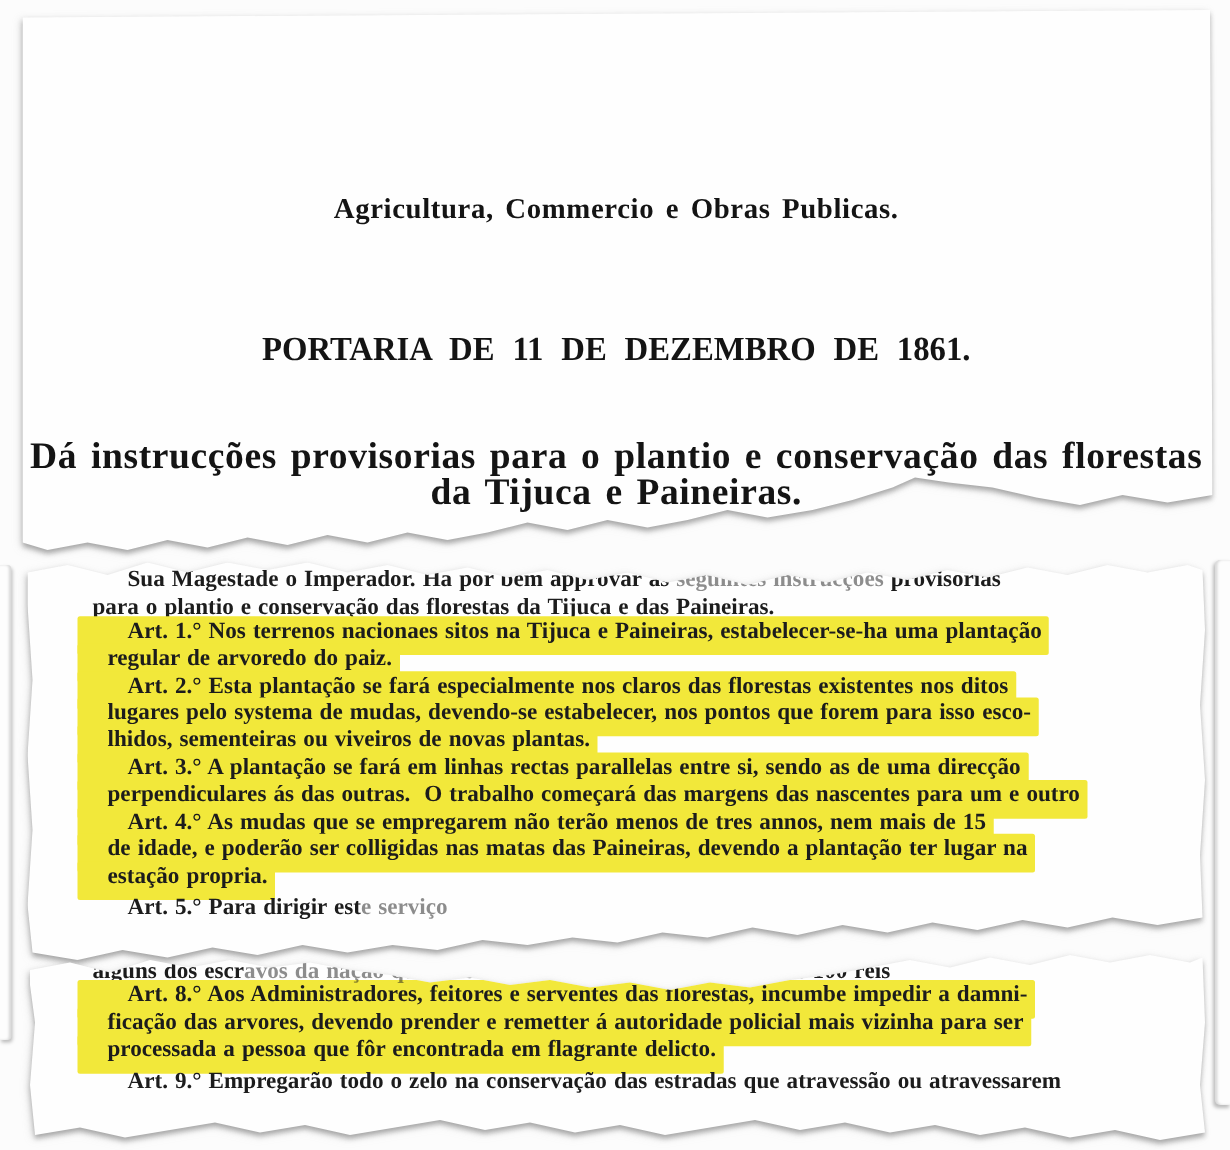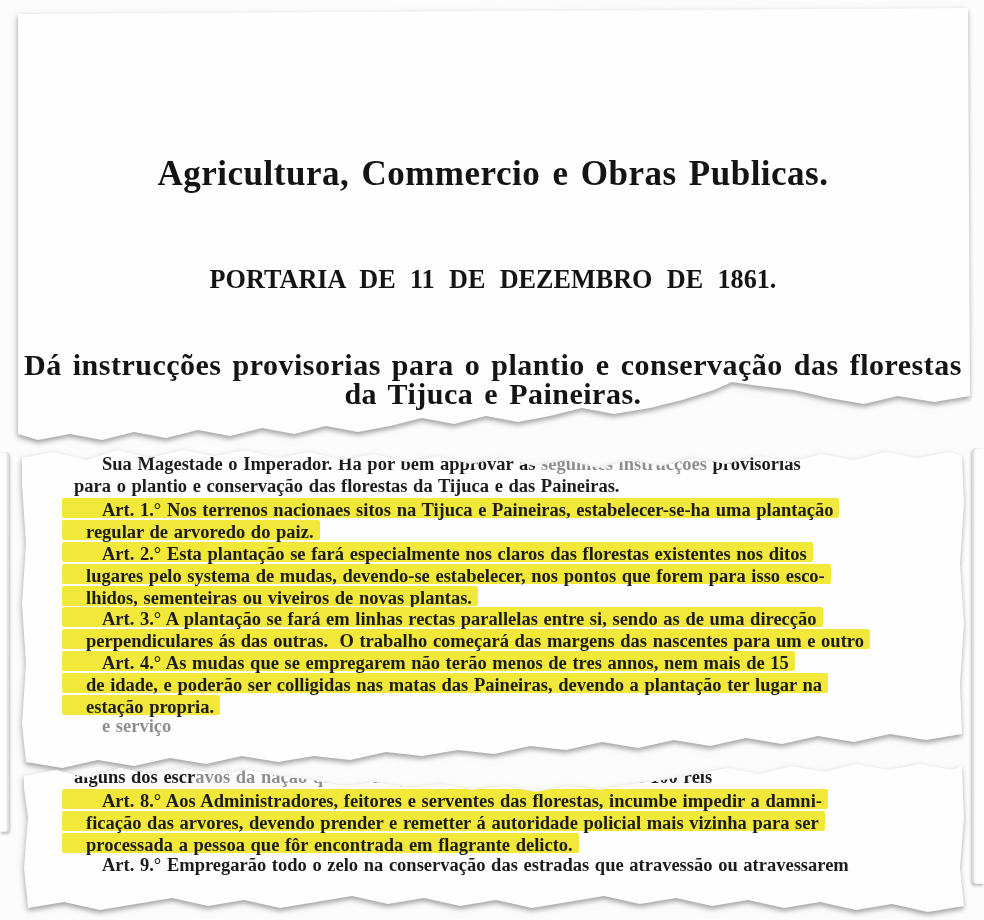--- a/index.html
+++ b/index.html
@@ -9,42 +9,42 @@
     background:var(--bg,#fcfcfc); overflow:hidden;
   }
   .pwrap { position:absolute; filter: drop-shadow(0 3px 2px rgba(90,90,90,.45)) drop-shadow(-2px 1px 3px rgba(130,130,130,.22)); }
   .paper { position:relative; width:100%; height:100%; background:var(--paper,#fefefe); }
 
   
   .frag1 { left:14px; top:4px; width:958px; height:442px; }
   .frag1 .paper { clip-path: polygon(4px 10px,954px 4px,956px 392px,920px 398px,884px 392px,850px 400px,815px 394px,780px 386px,745px 382px,718px 378px,700px 386px,668px 396px,636px 404px,600px 410px,568px 404px,536px 412px,504px 418px,472px 412px,440px 420px,408px 414px,376px 422px,344px 428px,312px 422px,280px 430px,248px 424px,216px 432px,184px 426px,152px 434px,120px 428px,88px 436px,56px 430px,24px 436px,4px 430px); }
   .h-center { position:absolute; left:0; right:0; text-align:center; color:#141414; font-weight:700; }
   .annexo   { top:48px;  font-size:37px; letter-spacing:1.5px; word-spacing:5px; }
-  .ministry { top:150px; font-size:35px; letter-spacing:.5px; word-spacing:3px; }
+  .ministry { top:150px; font-size:23px; letter-spacing:.5px; word-spacing:3px; }
   .portaria { top:260px; font-size:27px; letter-spacing:0; word-spacing:8px; transform:scaleX(.97); }
   .summary  { top:346px; font-size:30px; line-height:29px; letter-spacing:.5px; word-spacing:3px; }
 
   
   .frag2 { left:18px; top:444px; width:948px; height:330px; }
   .frag2 .paper { clip-path: polygon(4px 14px,36px 8px,68px 16px,100px 6px,132px 14px,164px 6px,196px 12px,228px 6px,260px 14px,292px 8px,324px 16px,356px 10px,388px 18px,420px 12px,452px 20px,484px 14px,516px 22px,548px 16px,580px 24px,612px 16px,644px 22px,676px 14px,708px 20px,740px 12px,772px 18px,804px 10px,836px 16px,868px 8px,900px 14px,932px 8px,944px 12px,946px 60px,942px 120px,946px 180px,942px 240px,944px 290px,908px 296px,872px 290px,836px 298px,800px 292px,764px 300px,728px 294px,692px 302px,656px 296px,620px 304px,584px 298px,548px 306px,512px 302px,476px 310px,440px 306px,404px 312px,368px 308px,332px 316px,296px 312px,260px 318px,224px 312px,188px 320px,152px 314px,116px 322px,80px 316px,44px 324px,8px 318px,4px 280px,8px 220px,4px 160px,8px 100px,4px 40px); }
 
   .frag3 { left:18px; top:758px; width:948px; height:162px; }
   .frag3 .paper { clip-path: polygon(6px 18px,38px 12px,70px 20px,102px 10px,134px 16px,166px 10px,198px 16px,230px 12px,262px 18px,294px 22px,326px 28px,358px 24px,390px 30px,422px 26px,454px 32px,486px 28px,518px 34px,550px 28px,582px 32px,614px 26px,646px 22px,678px 16px,710px 10px,742px 16px,774px 8px,806px 14px,838px 6px,870px 12px,902px 6px,934px 12px,944px 8px,946px 60px,942px 110px,946px 148px,910px 154px,874px 146px,838px 152px,802px 144px,766px 150px,730px 142px,694px 148px,658px 140px,622px 146px,586px 138px,550px 144px,514px 150px,478px 142px,442px 148px,406px 140px,370px 146px,334px 138px,298px 144px,262px 150px,226px 142px,190px 148px,154px 140px,118px 146px,82px 152px,46px 144px,10px 150px,6px 110px,10px 60px,6px 30px); }
 
   .textcol { position:absolute; left:56px; right:12px; color:var(--ink,#1c1c1c); font-weight:700; }
   .frag2 .textcol { top:10px; }
   .frag3 .textcol { top:8px; }
 
   .line { height:21.8px; display:flex; align-items:center; font-size:18.5px; word-spacing:1px; }
   .frag3 .line { height:22px; }
   .seg { display:inline-block; white-space:pre; }
   .seg.indent { width:28px; }
   .seg.hl {
     background:var(--hl,#f2e83a);
-    height:20px; line-height:25px;
+    height:31px; line-height:25px;
     border-radius:2px;
     padding:0 6px 0 2px; margin:0 -6px 0 -2px;
   }
   .seg.indent.hl { padding:0; margin:0 0 0 -12px; width:40px; border-radius:2px 0 0 2px; }
   .seg.hl.lead { padding-left:24px; margin-left:-12px; }
   .seg.fade { opacity:.5; }
 
   
   .sliver { position:absolute; background:#fdfdfd; }
   .sliver-left  { left:0; top:452px; width:9px;  height:380px; border-radius:0 3px 3px 0;
@@ -109,20 +109,21 @@
             <span class="seg hl">Art. 4.° As mudas que se empregarem não terão menos de tres annos, nem mais de 15</span>
           </div>
           <div class="line">
             <span class="seg hl lead">de idade, e poderão ser colligidas nas matas das Paineiras, devendo a plantação ter lugar na</span>
           </div>
           <div class="line">
             <span class="seg hl lead">estação propria.</span>
           </div>
           <div class="line">
             <span class="seg indent"></span>
+            <span class="seg">Art. 5.° Para dirigir est</span>
             <span class="seg fade">e serviço</span>
           </div>
         </div>
     </div>
   </div>
 
   <div class="pwrap frag3">
     <div class="paper">
       <div class="textcol">
           <div class="line">

